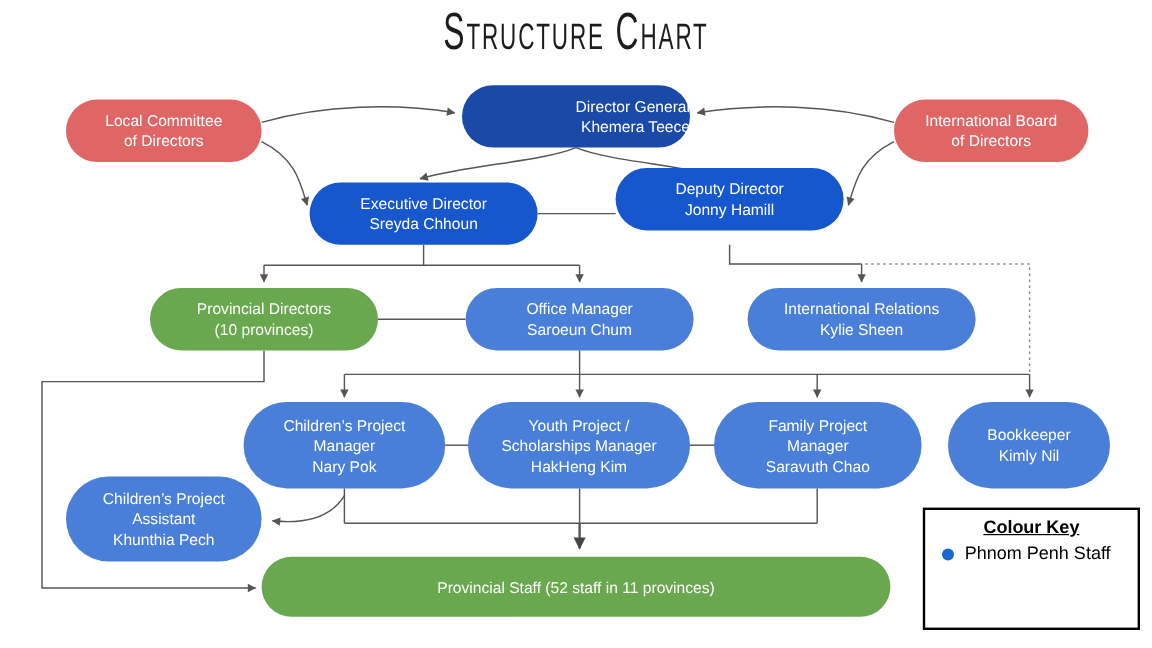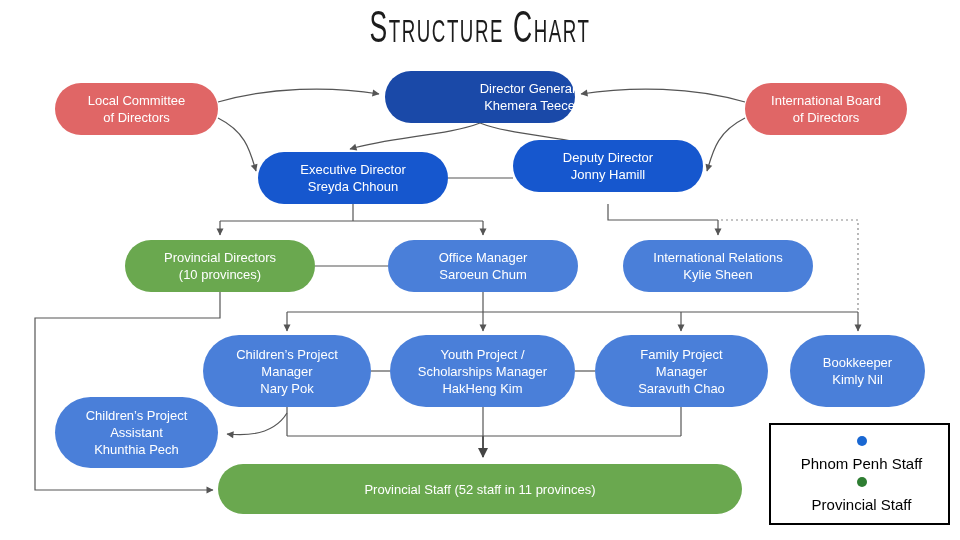--- a/index.html
+++ b/index.html
@@ -18,21 +18,21 @@
   .mid  {background:#1657ce;}
   .blue {background:#4a7fd9;}
   .green{background:#6aa84f;}
   .red  {background:#e06666;}
   .legend{position:absolute;left:769px;top:423px;width:181px;height:102px;
           background:#fff;border:2px solid #000;box-sizing:border-box;z-index:2;
           padding:6px 10px 0 10px;}
   .legend-title{font-size:15px;font-weight:bold;text-decoration:underline;
                 text-align:center;color:#000;margin-bottom:4px;}
   .legend-row{display:flex;align-items:center;gap:9px;font-size:15px;color:#000;
-              margin:5px 0 0 4px;flex-direction:column;}
+              margin:5px 0 0 4px;}
   .dot{width:10px;height:10px;border-radius:50%;flex:0 0 auto;}
 </style>
 </head>
 <body>
 
 <h1 class="title">Structure Chart</h1>
 
 <svg class="wires" viewBox="0 0 960 540" fill="none" stroke="#555" stroke-width="1.2">
   <defs>
     <marker id="ah" markerUnits="userSpaceOnUse" markerWidth="9" markerHeight="9" refX="7.5" refY="4.5" orient="auto">
@@ -151,21 +151,18 @@
   <span>Children’s Project</span>
   <span>Assistant</span>
   <span>Khunthia Pech</span>
 </div>
 
 <div class="node green" style="left:218px;top:464px;width:524px;height:50px">
   <span>Provincial Staff (52 staff in 11 provinces)</span>
 </div>
 
 <div class="legend">
+  <div class="legend-title">Colour Key</div>
   <div class="legend-row">
     <span class="dot" style="background-color: rgb(25, 103, 210);"></span>
     <span>Phnom Penh Staff</span>
   </div>
-  <div class="legend-row">
-    <span class="dot" style="background-color: rgb(46, 125, 50);"></span>
-    <span>Provincial Staff</span>
-  </div>
 </div>
 
 </body></html>

